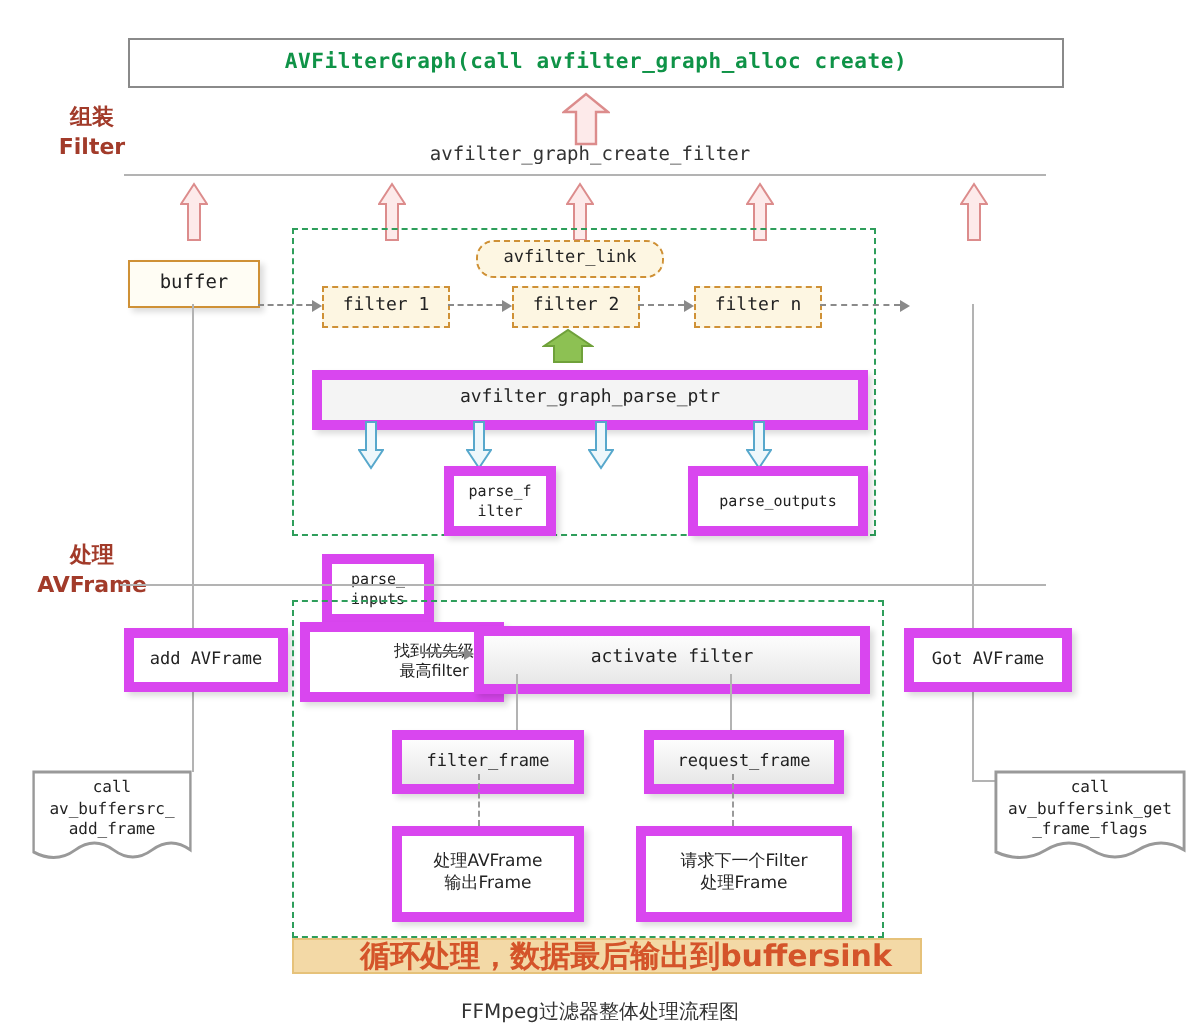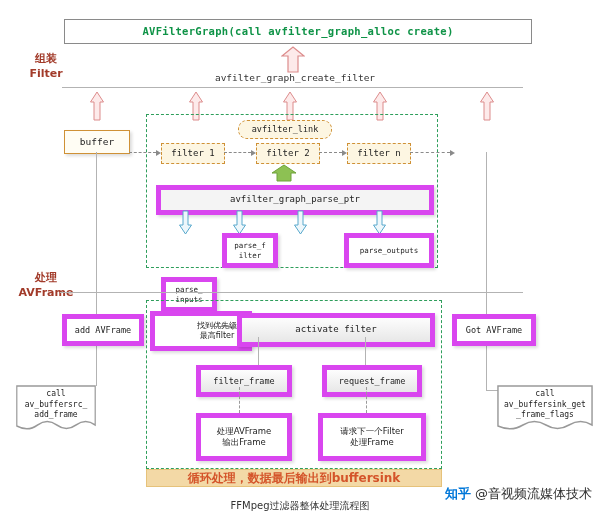--- a/index.html
+++ b/index.html
@@ -23,21 +23,21 @@
        border-left:5px solid #8a8a8a;border-top:3px solid transparent;border-bottom:3px solid transparent;}
   .hdash{position:absolute;height:0;border-top:1px dashed #8a8a8a;}
   .hdash::after{content:"";position:absolute;right:-5px;top:-3.5px;width:0;height:0;
        border-left:5px solid #8a8a8a;border-top:3px solid transparent;border-bottom:3px solid transparent;}
   .top-box{left:64px;top:19px;width:466px;height:23px;border:1px solid #8a8a8a;
        font-size:10.5px;font-weight:bold;color:var(--green_text);letter-spacing:.3px;}
   .create-label{left:180px;top:72px;width:230px;text-align:center;font-size:9.5px;color:#333;}
   .stage-label{position:absolute;color:var(--red_label);font-size:11px;font-weight:bold;
        text-align:center;white-space:pre-line;line-height:1.35;}
   .bar{left:146px;top:469px;width:294px;height:16px;background:var(--bar_bg);
-       border:1px solid #e6c27a;color:var(--bar_text);font-size:12px;font-weight:bold;}
+       border:1px solid #e6c27a;color:var(--bar_text);font-size:15px;font-weight:bold;padding-left:19px;}
   .caption{left:10px;top:499px;width:580px;text-align:center;font-size:10px;color:#333;}
   .watermark{left:330px;top:485px;width:262px;text-align:right;font-size:13px;}
   .watermark .brand{color:var(--zhihu_blue);font-weight:bold;margin-right:4px;}
   .watermark .handle{color:#2f2f2f;}
   .doc-text{position:absolute;inset:0 0 12px 0;display:flex;align-items:center;justify-content:center;
        text-align:center;white-space:pre-line;font-size:8px;line-height:1.3;}
   svg{display:block;}
 </style>
 </head>
 <body>
@@ -157,17 +157,14 @@
     <svg width="96" height="52" viewBox="0 0 100 52" preserveAspectRatio="none">
       <path d="M1 1 L99 1 L99 40 Q87 33 75 40 Q63 47 51 40 Q39 33 27 40 Q15 47 1 41 Z" fill="#ffffff" stroke="#999999" stroke-width="1.5"></path>
     </svg>
     <div class="doc-text mono">call
 av_buffersink_get
 _frame_flags</div>
   </div>
 
   <div class="box bar cn">循环处理，数据最后输出到buffersink</div>
   <div class="abs caption cn">FFMpeg过滤器整体处理流程图</div>
-  <div class="abs watermark cn">
-    <span class="brand">知乎</span><span class="handle">@音视频流媒体技术</span>
-  </div>
 
 </div>
 
 </body></html>

